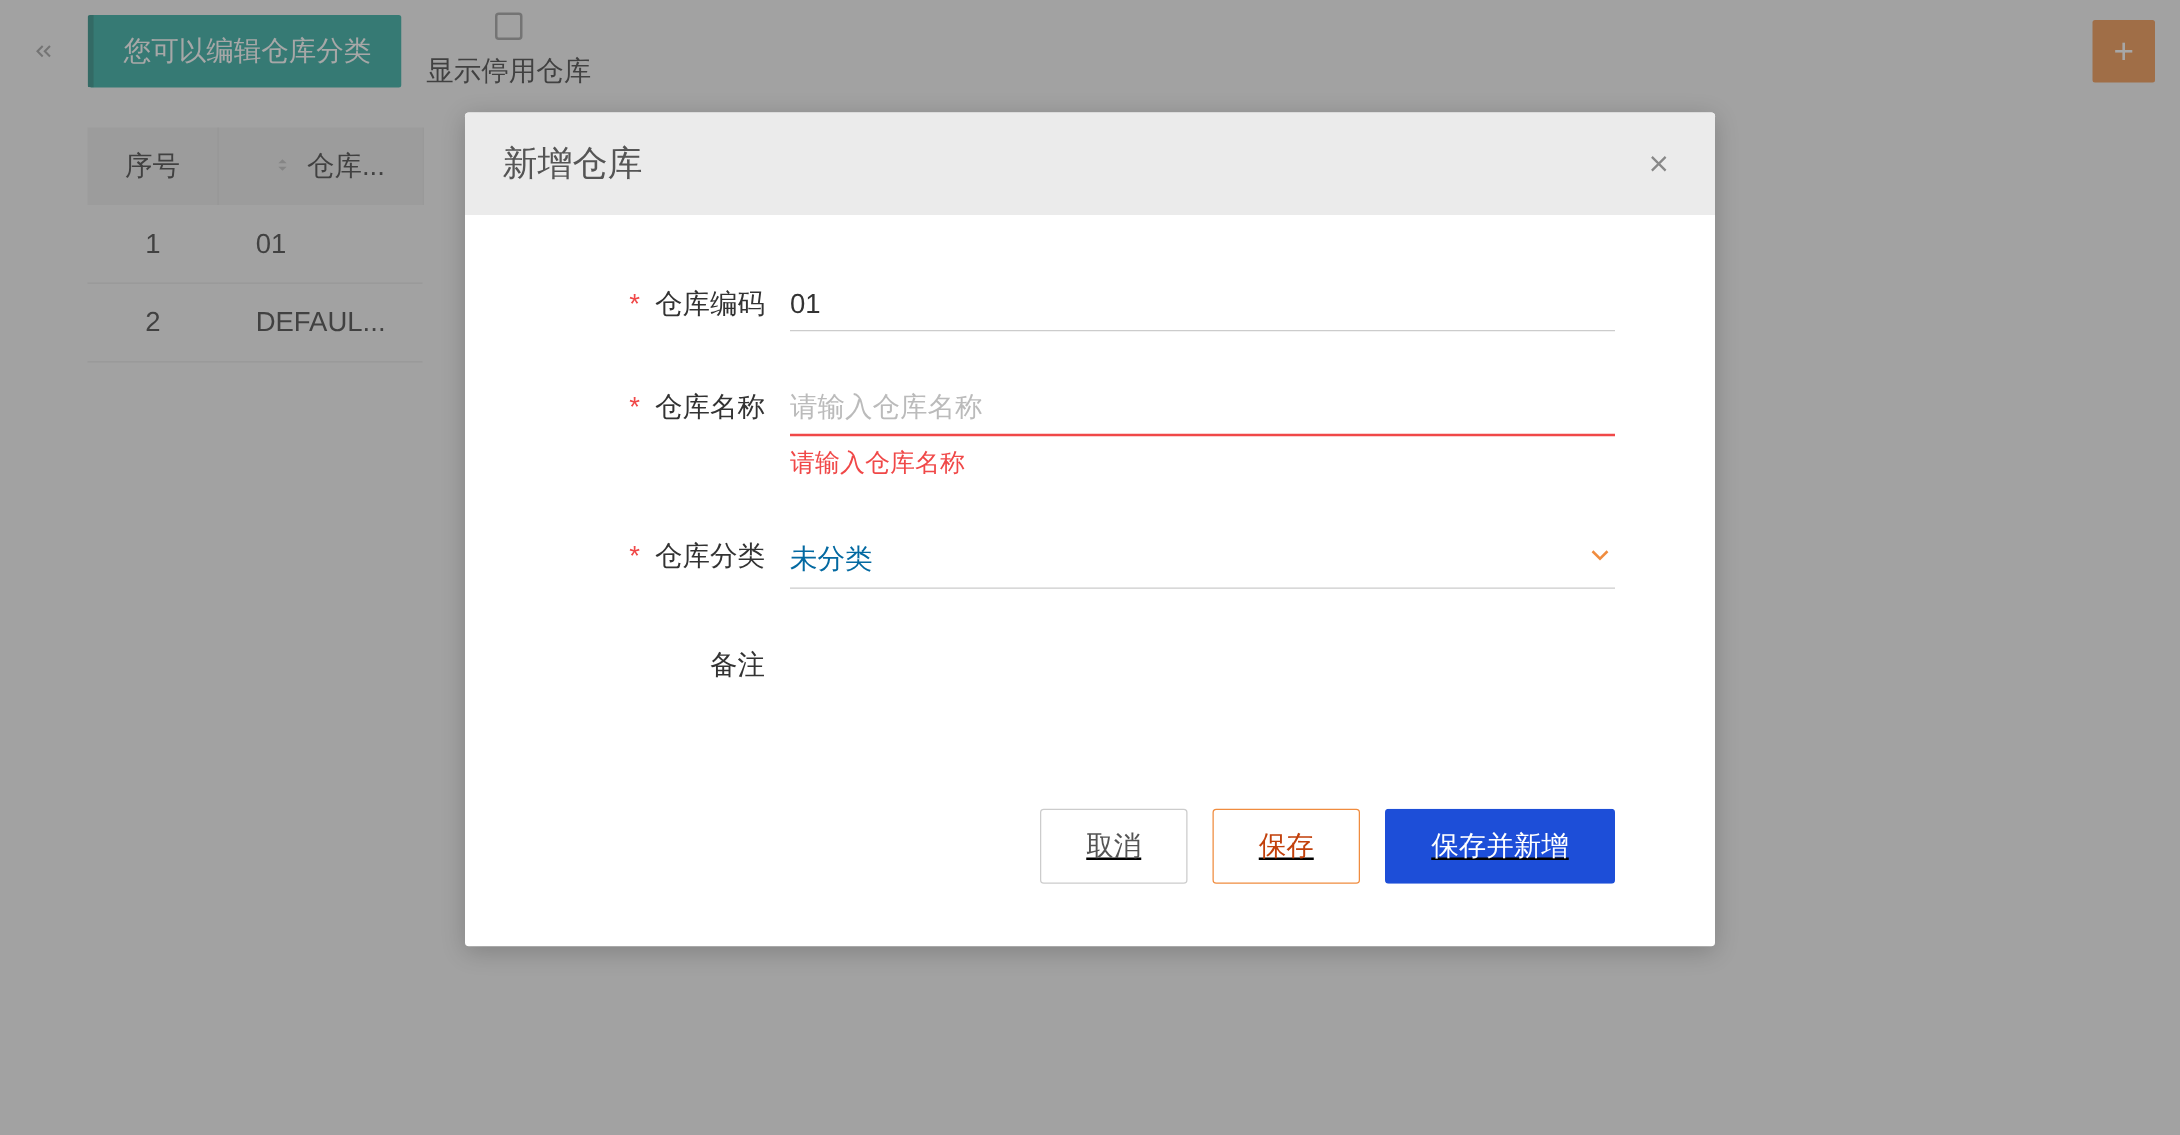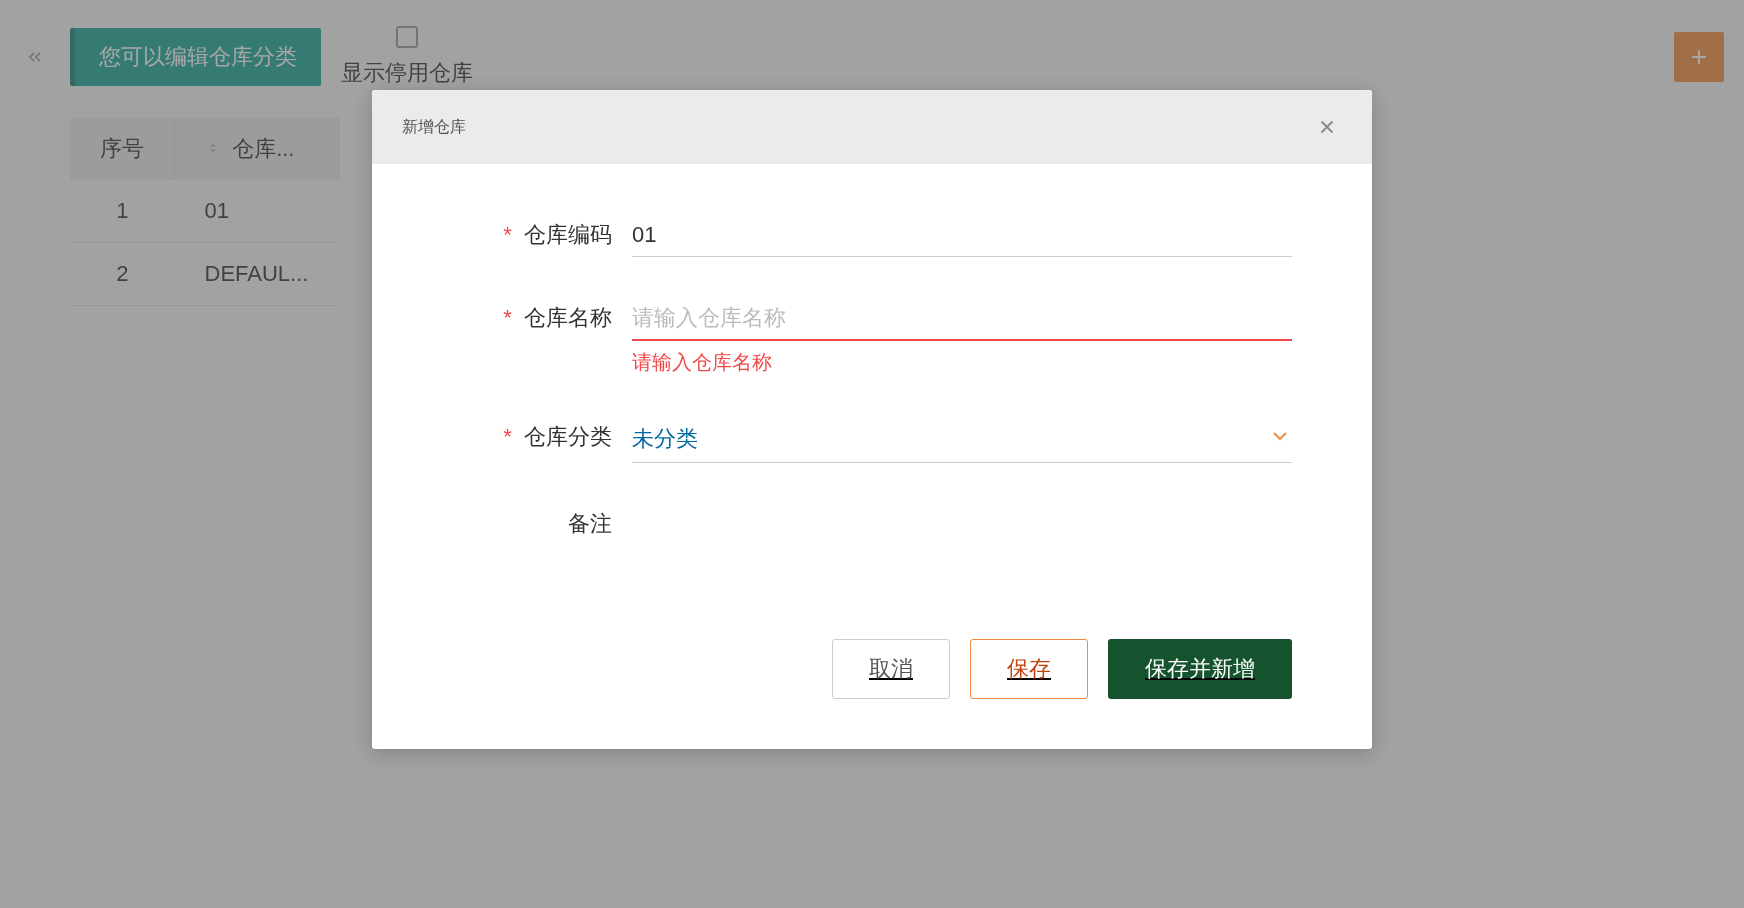--- a/index.html
+++ b/index.html
@@ -13,21 +13,21 @@
       width: 1744px;
       height: 908px;
       position: relative;
       overflow: hidden;
     }
     
     
     .background-page {
       width: 100%;
       height: 100%;
-      padding: 16px 20px;
+      padding: 0 20px;
     }
     
     .top-bar {
       display: flex;
       align-items: center;
       padding: 10px 0;
       gap: 20px;
     }
     
     .collapse-btn {
@@ -85,21 +85,21 @@
       margin-top: 20px;
     }
     
     table {
       border-collapse: collapse;
     }
     
     th {
       background: #e8e8e8;
       padding: 16px 30px;
-      text-align: left;
+      text-align: right;
       font-size: 22px;
       font-weight: normal;
       color: #333;
       border-right: 1px solid #ddd;
     }
     
     .sort-icon {
       color: #bbb;
       margin-right: 5px;
     }
@@ -140,21 +140,21 @@
     .modal-header {
       background: #ebebeb;
       padding: 22px 30px;
       display: flex;
       align-items: center;
       justify-content: space-between;
       border-radius: 3px 3px 0 0;
     }
     
     .modal-title {
-      font-size: 16px;
+      font-size: 28px;
       color: #555;
       font-weight: 500;
     }
     
     .close-btn {
       width: 30px;
       height: 30px;
       display: flex;
       align-items: center;
       justify-content: center;
@@ -265,21 +265,21 @@
       color: #555;
     }
     
     .btn-outline {
       background: white;
       border-color: #f08c3f;
       color: #c2410c;
     }
     
     .btn-primary {
-      background: #14532d;
+      background: #1d4ed8;
       color: white;
     }
   </style>
 </head>
 <body>
 
 <div class="background-page">
   <div class="top-bar">
     <div class="collapse-btn">
       <svg viewBox="0 0 24 24" width="20" height="20" fill="none" stroke="currentColor" stroke-width="2">

